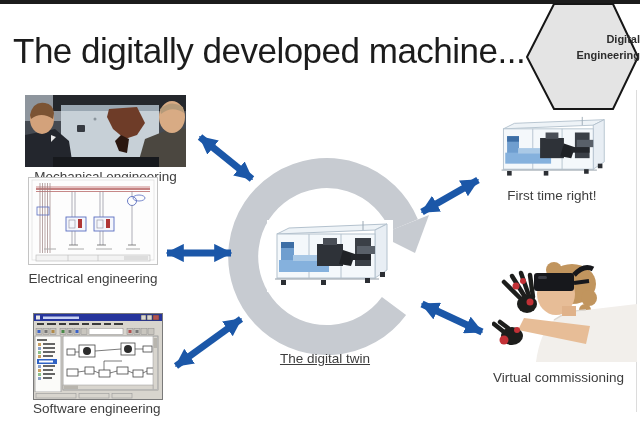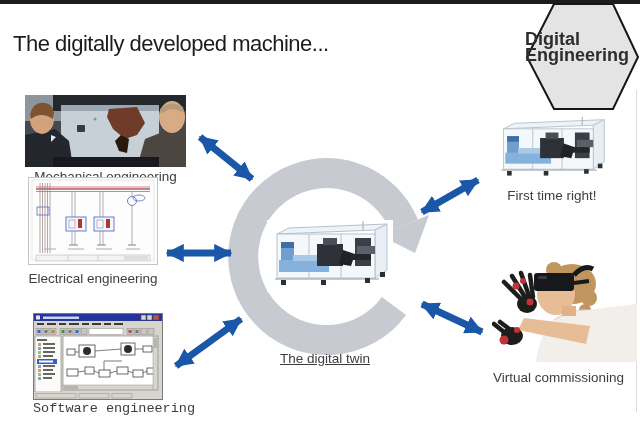--- a/index.html
+++ b/index.html
@@ -1,25 +1,25 @@
 <!DOCTYPE html>
 <html style="--arrow-blue: #1b57a8; --cycle-gray: #c7cbd1; --badge-fill: #e4e4e4; --badge-border: #161616; --label-text: #3d3d3d; --title-text: #1c1c1c;"><head>
 <meta charset="utf-8">
 <style>
   html,body{margin:0;padding:0;background:#fff;}
   .slide{position:relative;width:640px;height:421px;background:#fff;overflow:hidden;
          font-family:"Liberation Sans",sans-serif;}
   .topbar{position:absolute;left:0;top:0;width:640px;height:4px;background:#1c1c1c;}
   .right-edge{position:absolute;left:636px;top:90px;width:1px;height:322px;background:#dcdcdc;}
-  .title{position:absolute;left:13px;top:31px;font-size:22px;font-weight:400;
+  .title{position:absolute;left:13px;top:31px;font-size:35px;font-weight:400;
          color:var(--title-text,#1c1c1c);letter-spacing:-0.5px;white-space:nowrap;}
   .badge{position:absolute;left:525px;top:2px;width:115px;height:109px;}
   .badge svg{position:absolute;left:0;top:0;}
-  .badge-text{position:absolute;left:0;top:29px;width:115px;text-align:left;
-              font-size:18px;font-weight:700;color:#2d2d2d;line-height:16px;}
+  .badge-text{position:absolute;left:0;top:29px;width:115px;text-align:right;
+              font-size:11px;font-weight:700;color:#2d2d2d;line-height:16px;}
   .node{position:absolute;}
   .node .label, .float-label{font-size:13.5px;color:var(--label-text,#3d3d3d);
         text-align:center;white-space:nowrap;}
   .float-label{position:absolute;}
   .arrow{position:absolute;overflow:visible;}
   .arrow line{stroke:var(--arrow-blue,#1b57a8);stroke-width:7;}
   .arrow marker path{fill:var(--arrow-blue,#1b57a8);}
   .cycle{position:absolute;left:222px;top:152px;}
   .cycle .ring{fill:none;stroke:var(--cycle-gray,#c7cbd1);stroke-width:30;}
   .cycle .ringhead{fill:var(--cycle-gray,#c7cbd1);}
@@ -151,21 +151,21 @@
           <line x1="98" y1="72" x2="112" y2="72"></line>
       </g>
       <rect x="8" y="78" width="114" height="6" fill="#f3f3f3" stroke="#c0c0c0" stroke-width="0.7"></rect>
       <line x1="40" y1="78" x2="40" y2="84" stroke="#c0c0c0" stroke-width="0.7"></line>
       <line x1="70" y1="78" x2="70" y2="84" stroke="#c0c0c0" stroke-width="0.7"></line>
       <rect x="96" y="79" width="24" height="4" fill="#dddddd"></rect>
     </svg>
     <div class="label" style="margin-top:6px;">Electrical engineering</div>
   </div>
 
-  <div class="node" style="left:33px;top:313px;width:127px;font-family:Liberation Mono, monospace;">
+  <div class="node" style="left:33px;top:313px;width:127px;">
     <svg class="art" width="130" height="87" viewBox="0 0 130 87">
       <rect x="0.5" y="0.5" width="129" height="86" fill="#d8d5ce" stroke="#7a7a7a"></rect>
       <rect x="1" y="1" width="128" height="7" fill="#26359c"></rect>
       <rect x="3" y="2.5" width="4" height="4" fill="#e8e8e8"></rect>
       <rect x="10" y="3.5" width="36" height="2.5" fill="#c9d2f2"></rect>
       <rect x="108" y="2" width="5" height="5" fill="#d8d5ce" stroke="#444" stroke-width="0.5"></rect>
       <rect x="114" y="2" width="5" height="5" fill="#d8d5ce" stroke="#444" stroke-width="0.5"></rect>
       <rect x="120" y="2" width="6" height="5" fill="#b5524f" stroke="#444" stroke-width="0.5"></rect>
       <g fill="#3a3a3a">
         <rect x="4" y="10" width="7" height="2"></rect>

